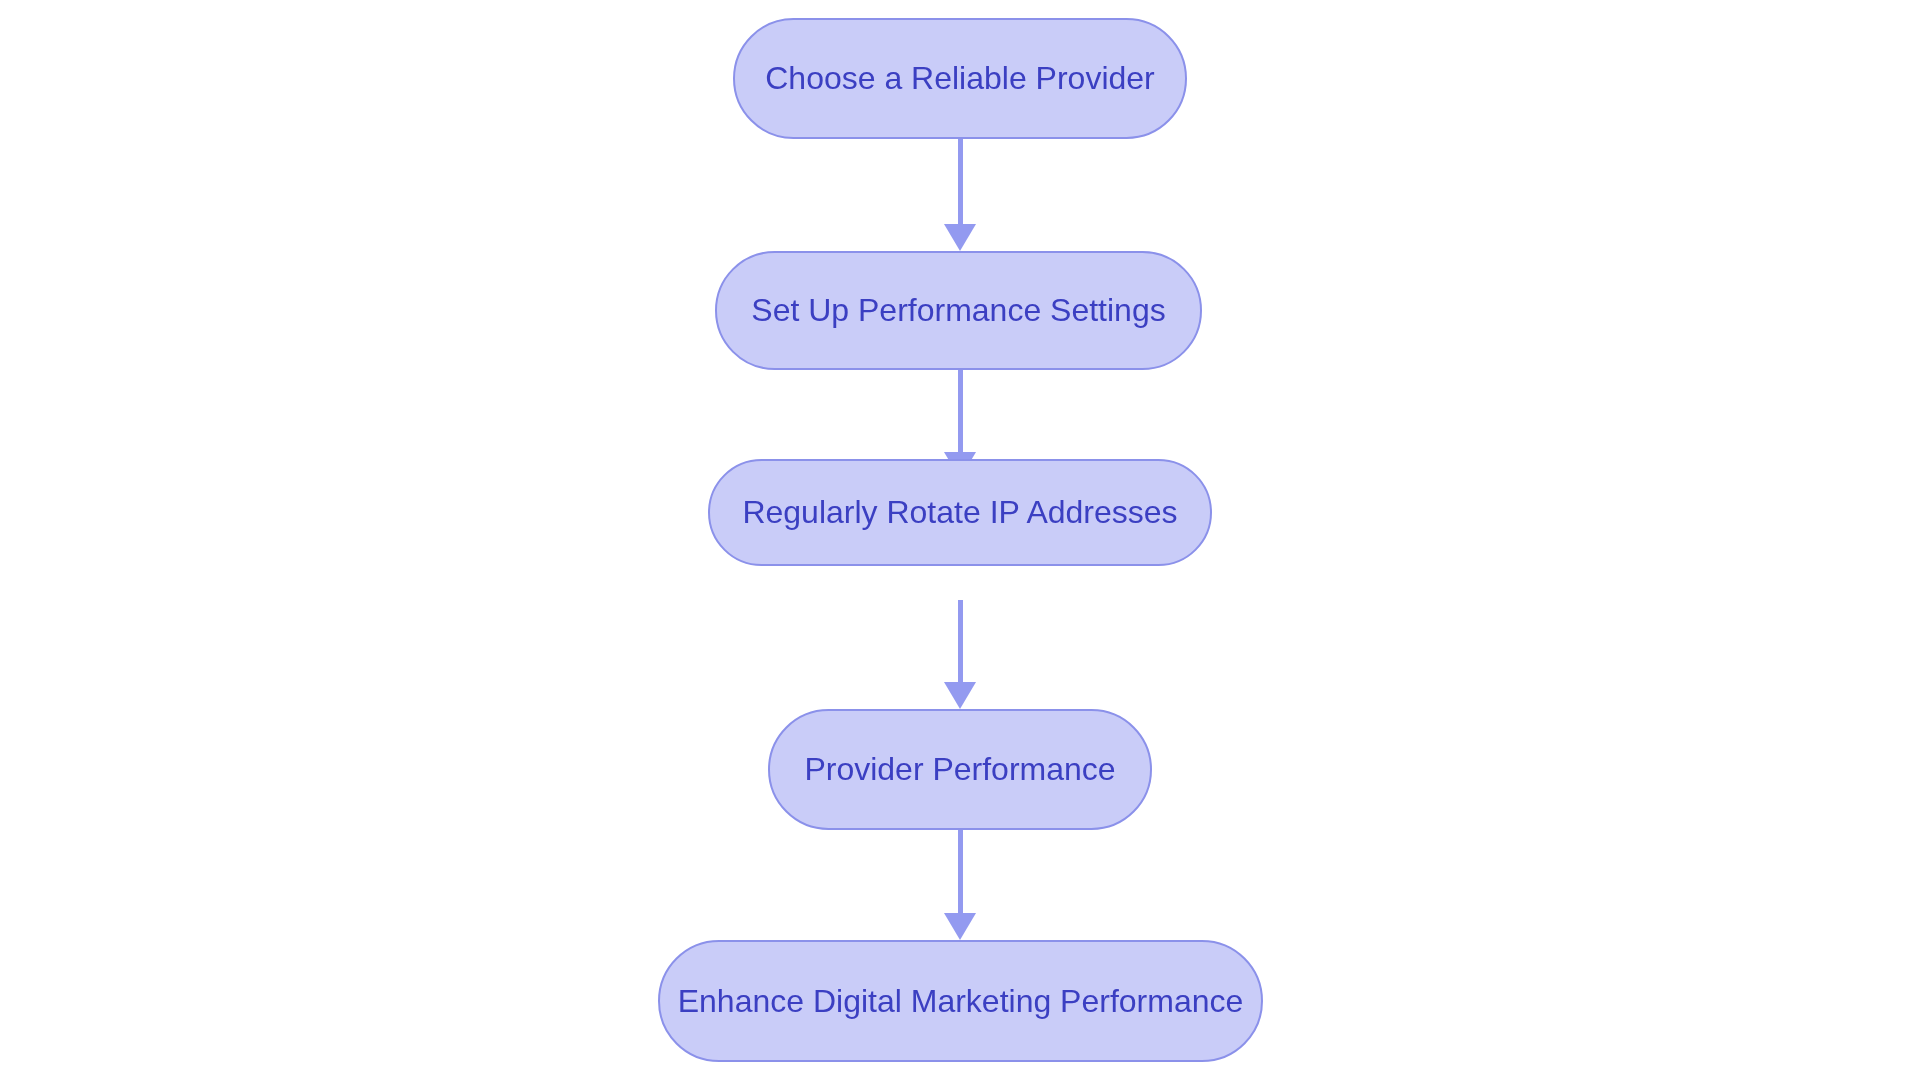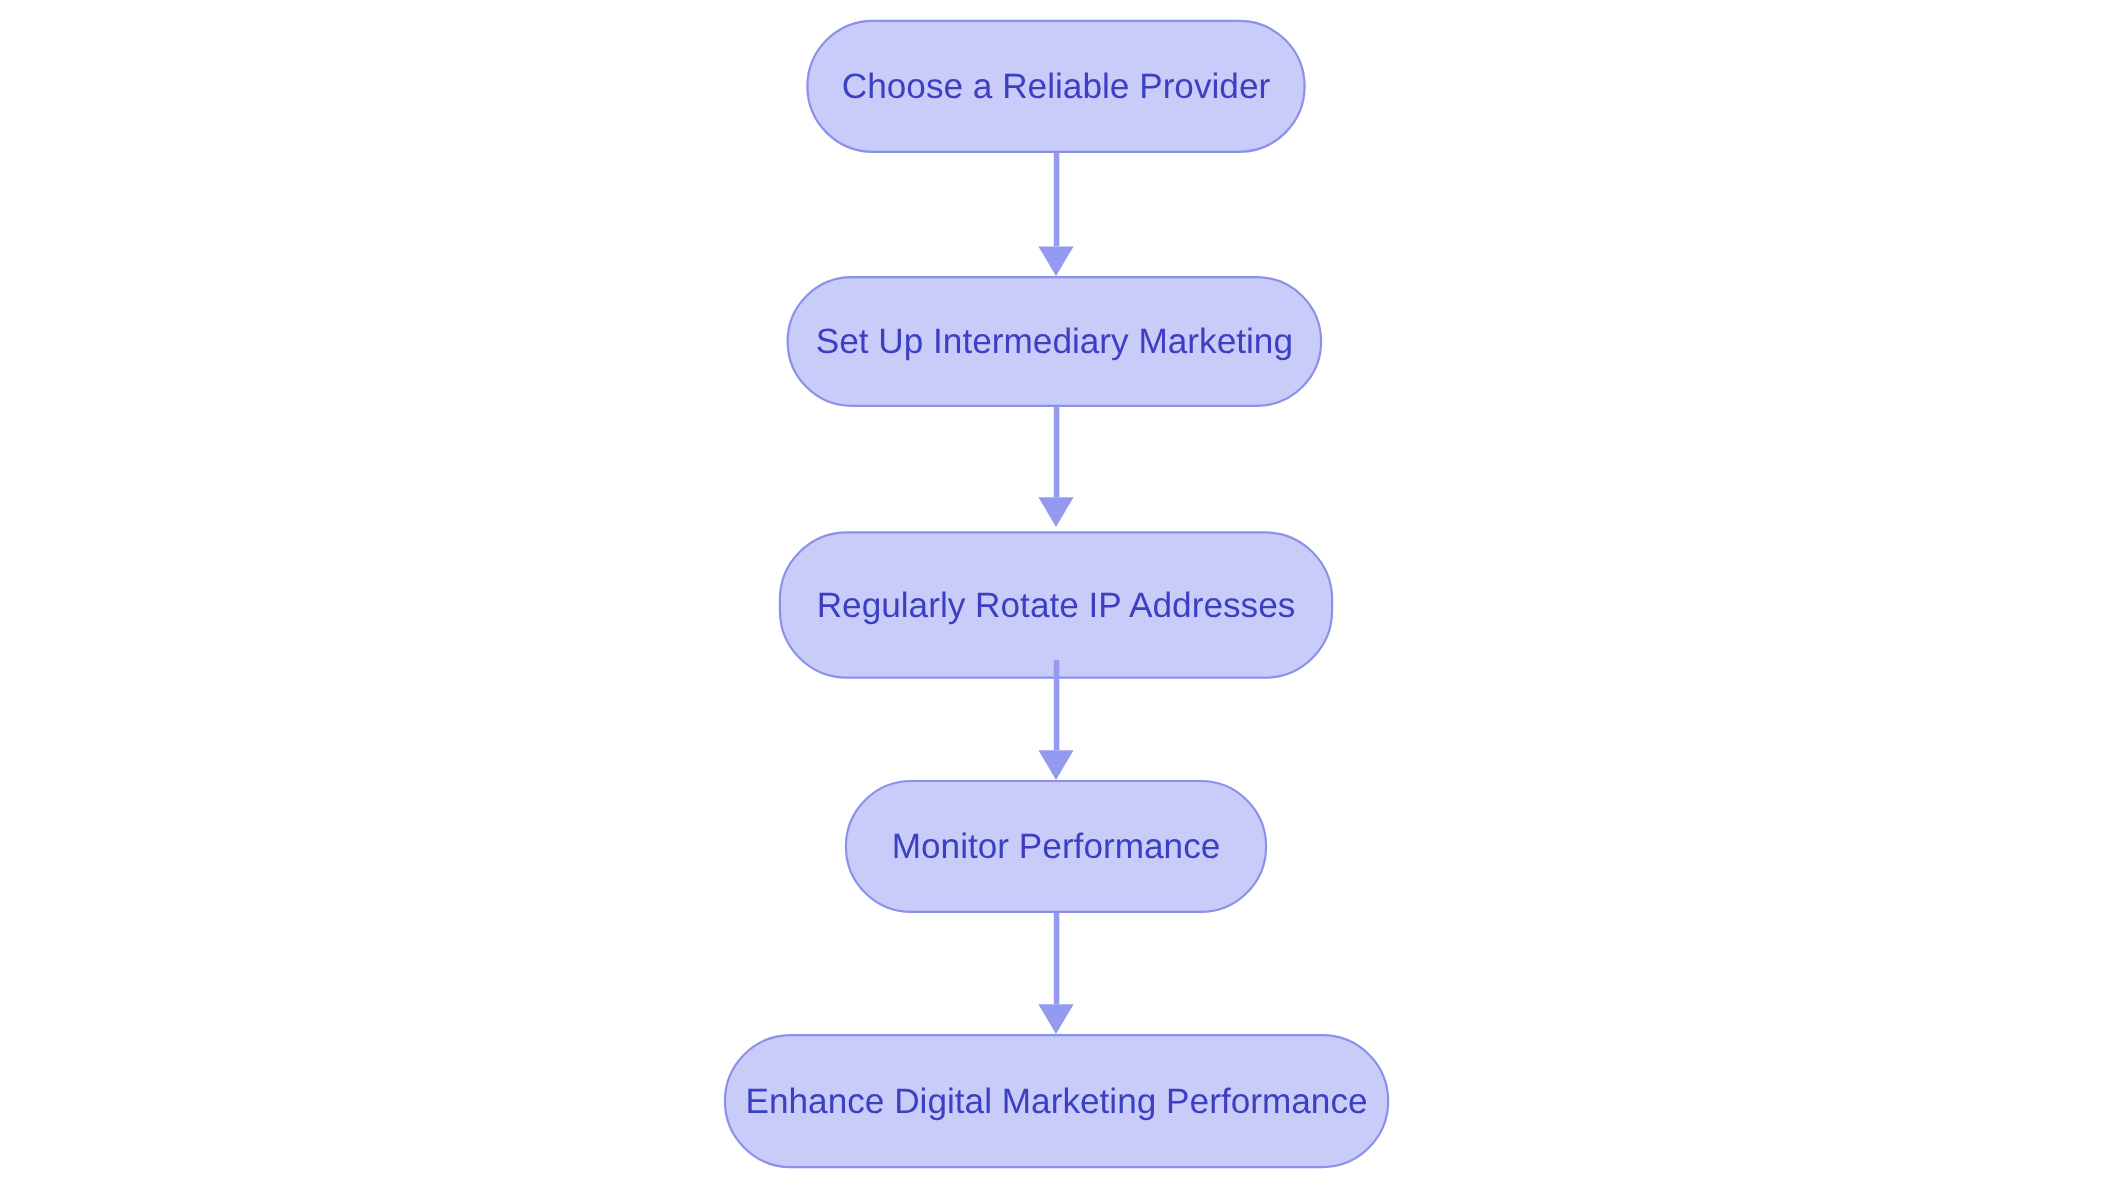--- a/index.html
+++ b/index.html
@@ -26,21 +26,21 @@
     justify-content: center;
   }
   .node .label {
     color: var(--node-text, #3b3fc2);
     font-size: 32px;
     line-height: 1.2;
     white-space: nowrap;
   }
   .n1 { left: 733px; top:  18px; width: 454px; height: 121px; }
   .n2 { left: 715px; top: 251px; width: 487px; height: 119px; }
-  .n3 { left: 708px; top: 483px; width: 504px; height: 134px; }
+  .n3 { left: 708px; top: 459px; width: 504px; height: 107px; }
   .n4 { left: 768px; top: 709px; width: 384px; height: 121px; }
   .n5 { left: 658px; top: 940px; width: 605px; height: 122px; }
 
   .arrow {
     position: absolute;
     left: 944px;
     width: 32px;
     display: flex;
     flex-direction: column;
     align-items: center;
@@ -70,39 +70,39 @@
   <div class="node n1">
     <span class="label">Choose a Reliable Provider</span>
   </div>
 
   <div class="arrow a1">
     <div class="shaft"></div>
     <div class="head"></div>
   </div>
 
   <div class="node n2">
-    <span class="label">Set Up Intermediary Marketing</span>
+    <span class="label">Set Up Performance Settings</span>
   </div>
 
   <div class="arrow a2">
     <div class="shaft"></div>
     <div class="head"></div>
   </div>
 
   <div class="node n3">
     <span class="label">Regularly Rotate IP Addresses</span>
   </div>
 
   <div class="arrow a3">
     <div class="shaft"></div>
     <div class="head"></div>
   </div>
 
   <div class="node n4">
-    <span class="label">Monitor Performance</span>
+    <span class="label">Provider Performance</span>
   </div>
 
   <div class="arrow a4">
     <div class="shaft"></div>
     <div class="head"></div>
   </div>
 
   <div class="node n5">
     <span class="label">Enhance Digital Marketing Performance</span>
   </div>

